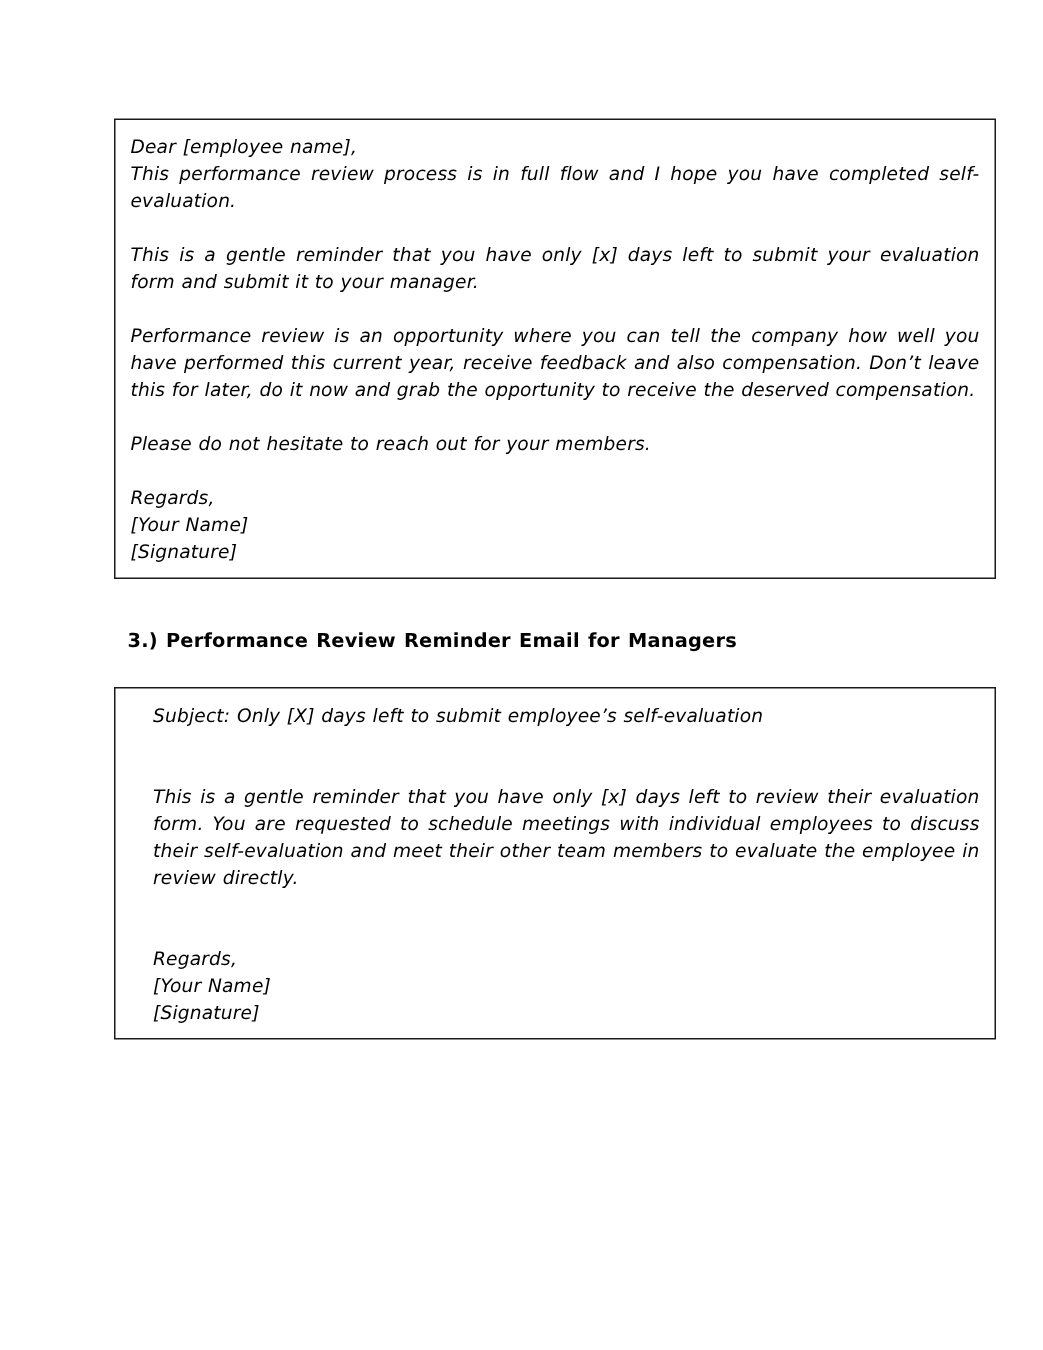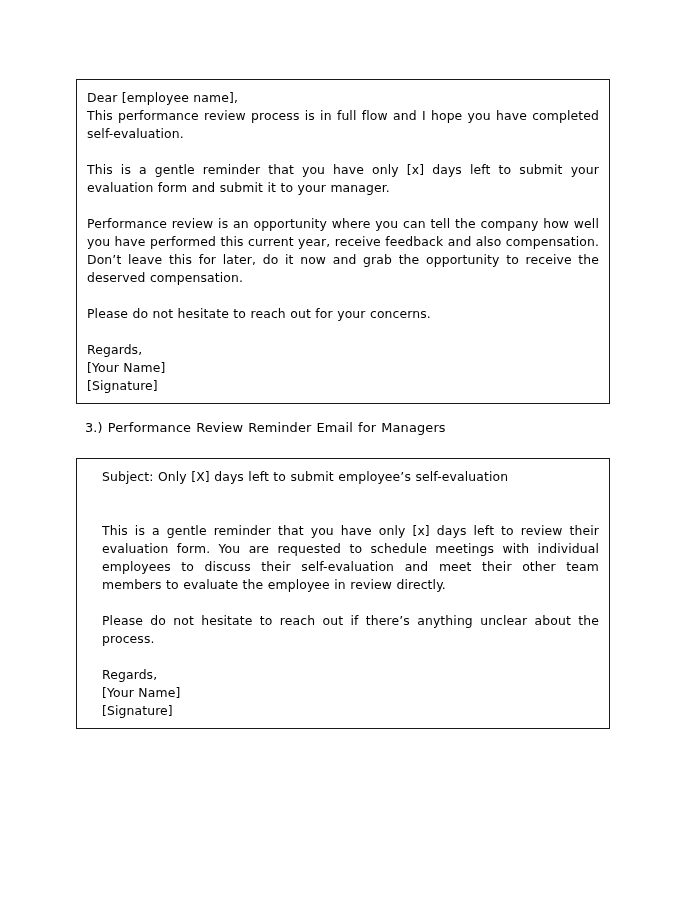--- a/index.html
+++ b/index.html
@@ -18,25 +18,26 @@
     position: relative;
     width: 695px;
     height: 900px;
     background: #ffffff;
   }
 
   
   .email-box {
     position: absolute;
     left: 76px;
-    width: 534px;            
+    width: 588px;            
     box-sizing: border-box;
     border: 1.3px solid #1a1a1a;
     background: #ffffff;
     padding: 9px 10px 8px 10px;
+    font-style: italic;
   }
   #box-1 { top: 79px; }
   #box-2 { top: 458px; padding-left: 25px; }
 
   .para {
     margin: 0;
     font-size: 12.4px;
     line-height: 18px;
     text-align: justify;
     text-justify: inter-word;
@@ -53,49 +54,48 @@
   }
 
   
   .section-heading {
     position: absolute;
     left: 85px;
     top: 419px;
     margin: 0;
     font-size: 12.9px;
     line-height: 18px;
-    font-weight: normal;
+    font-weight: bold;
     letter-spacing: 0.012em;
     word-spacing: 0.06em;
     white-space: nowrap;
   }
 </style>
 </head>
 <body>
 
 <div class="page">
 
   <div class="email-box" id="box-1">
     <p class="para">Dear [employee name],<br>This performance review process is in full flow and I hope you have completed self-evaluation.</p>
     <div class="spacer"></div>
     <p class="para">This is a gentle reminder that you have only [x] days left to submit your evaluation form and submit it to your manager.</p>
     <div class="spacer"></div>
     <p class="para">Performance review is an opportunity where you can tell the company how well you have performed this current year, receive feedback and also compensation. Don’t leave this for later, do it now and grab the opportunity to receive the deserved compensation.</p>
     <div class="spacer"></div>
-    <p class="para">Please do not hesitate to reach out for your concerns.</p>
+    <p class="para">Please do not hesitate to reach out for your members.</p>
     <div class="spacer"></div>
     <p class="para">Regards,<br>[Your Name]<br>[Signature]</p>
   </div>
 
   <h2 class="section-heading">3.) Performance Review Reminder Email for Managers</h2>
 
   <div class="email-box" id="box-2">
     <p class="para">Subject: Only [X] days left to submit employee’s self-evaluation</p>
     <div class="spacer"></div>
     <div class="spacer"></div>
     <p class="para">This is a gentle reminder that you have only [x] days left to review their evaluation form. You are requested to schedule meetings with individual employees to discuss their self-evaluation and meet their other team members to evaluate the employee in review directly.</p>
     <div class="spacer"></div>
-    <p class="para">Please do not hesitate to reach out if there’s anything unclear about the process.</p>
     <div class="spacer"></div>
     <p class="para">Regards,<br>[Your Name]<br>[Signature]</p>
   </div>
 
 </div>
 
 </body></html>

